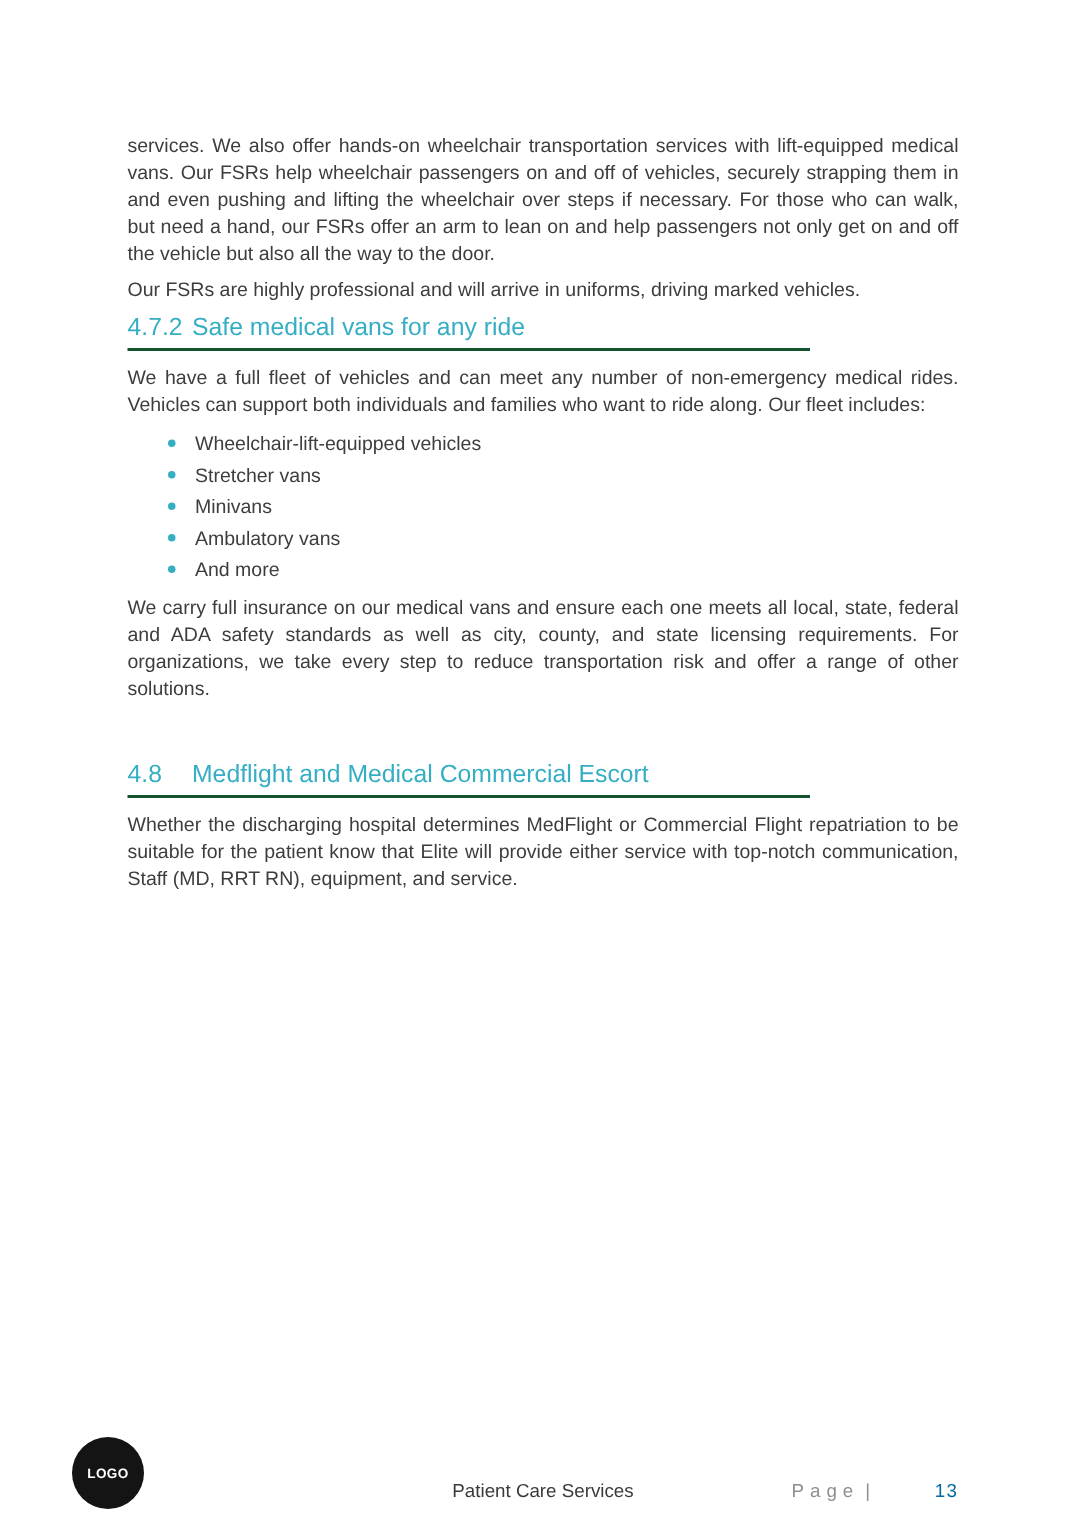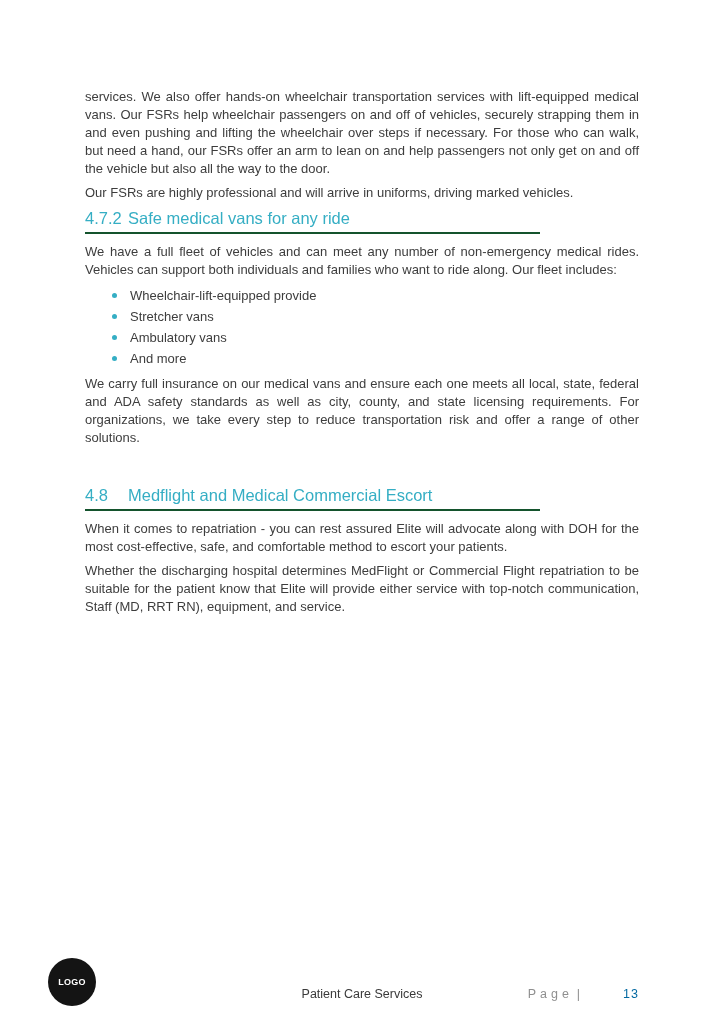--- a/index.html
+++ b/index.html
@@ -130,45 +130,48 @@
 
     <h2 class="heading">
       <span class="h-num">4.7.2</span><span class="h-title">Safe medical vans for any ride</span>
     </h2>
 
     <p class="justify">We have a full fleet of vehicles and can meet any number of non-emergency medical rides. Vehicles can support both individuals and families who want to ride along. Our fleet includes:</p>
 
     <ul class="bullets">
       <li>
         <span class="dot"></span>
-        <span>Wheelchair-lift-equipped provide</span>
+        <span>Wheelchair-lift-equipped vehicles</span>
       </li>
       <li>
         <span class="dot"></span>
         <span>Stretcher vans</span>
+      </li>
+      <li>
+        <span class="dot"></span>
+        <span>Minivans</span>
       </li>
       <li>
         <span class="dot"></span>
         <span>Ambulatory vans</span>
       </li>
       <li>
         <span class="dot"></span>
         <span>And more</span>
       </li>
     </ul>
 
     <p class="justify">We carry full insurance on our medical vans and ensure each one meets all local, state, federal and ADA safety standards as well as city, county, and state licensing requirements. For organizations, we take every step to reduce transportation risk and offer a range of other solutions.</p>
 
     <div class="spacer-before-48"></div>
 
     <h2 class="heading">
       <span class="h-num">4.8</span><span class="h-title">Medflight and Medical Commercial Escort</span>
     </h2>
 
-    <p class="justify">When it comes to repatriation - you can rest assured Elite will advocate along with DOH for the most cost-effective, safe, and comfortable method to escort your patients.</p>
 
     <p class="justify">Whether the discharging hospital determines MedFlight or Commercial Flight repatriation to be suitable for the patient know that Elite will provide either service with top-notch communication, Staff (MD, RRT RN), equipment, and service.</p>
 
 
   </div>
 
   <div class="logo">
     <span>YOUR</span>
     <span>LOGO</span>
     <span>HERE</span>

